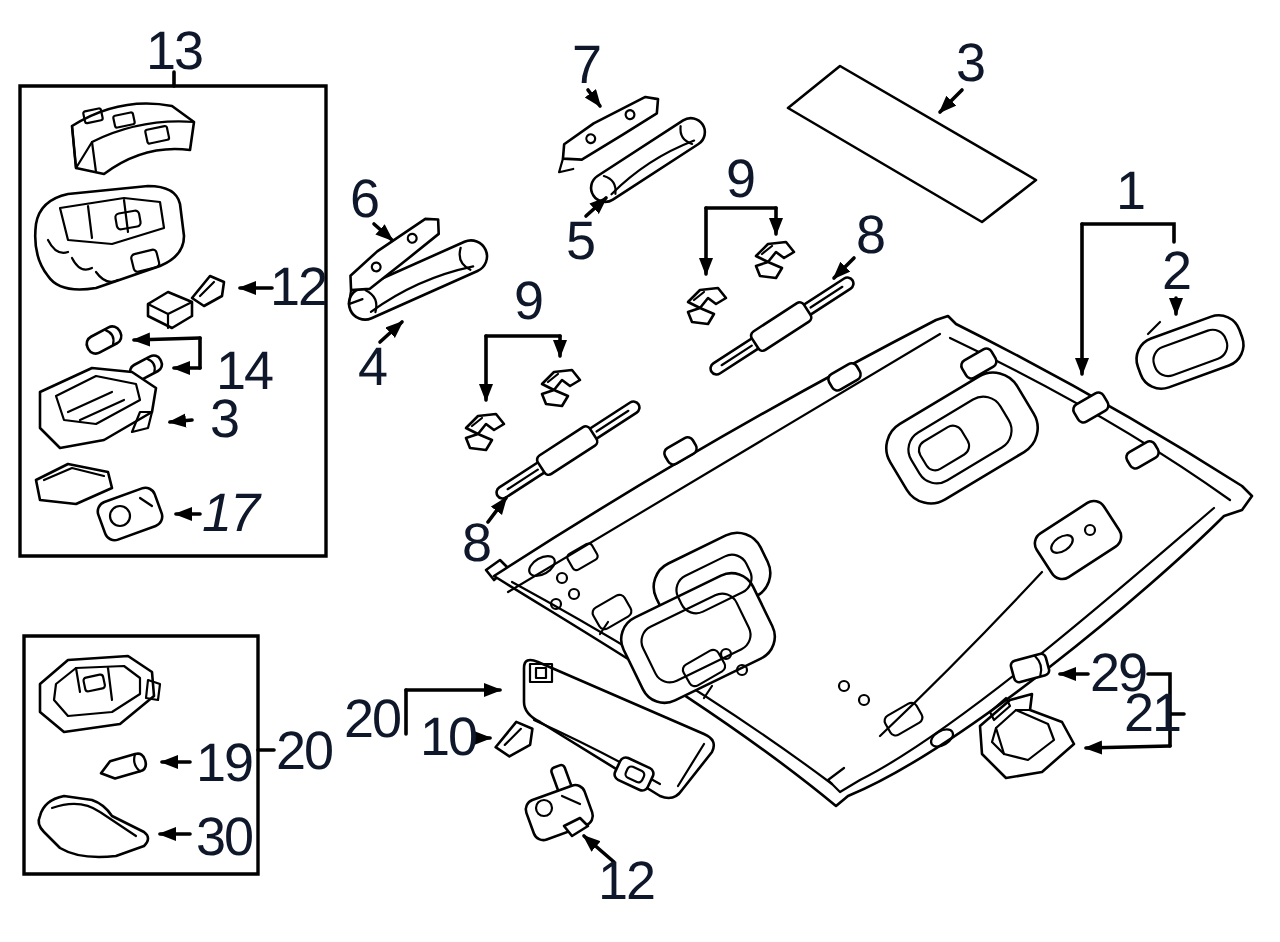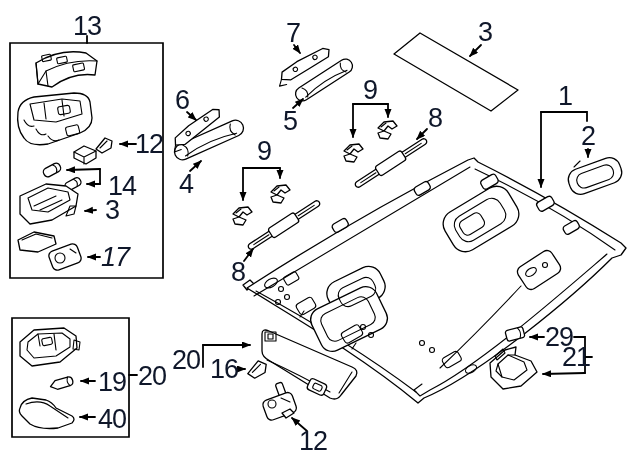--- a/index.html
+++ b/index.html
@@ -279,26 +279,26 @@
       <div class="callout" style="left: 485px; top: 32px;">3</div>
       <div class="callout" style="left: 186px; top: 184px;">4</div>
       <div class="callout" style="left: 290px; top: 121px;">5</div>
       <div class="callout" style="left: 182px; top: 100px;">6</div>
       <div class="callout" style="left: 293px; top: 33px;">7</div>
       <div class="callout" style="left: 238px; top: 272px;">8</div>
       <div class="callout" style="left: 435px; top: 118px;">8</div>
       <div class="callout" style="left: 264px; top: 151px;">9</div>
       <div class="callout" style="left: 370px; top: 90px;">9</div>
       <div class="callout" style="left: 186px; top: 360px;">20</div>
-      <div class="callout" style="left: 224px; top: 369px;">16</div>
+      <div class="callout" style="left: 224px; top: 369px;">10</div>
       <div class="callout" style="left: 313px; top: 441px;">12</div>
       <div class="callout" style="left: 87px; top: 26px;">13</div>
       <div class="callout" style="left: 122px; top: 186px;">14</div>
       <div class="callout" style="left: 149px; top: 144px;">12</div>
       <div class="callout" style="left: 112px; top: 210px;">3</div>
       <div class="callout" style="left: 115px; top: 257px; font-style: italic;">17</div>
       <div class="callout" style="left: 152px; top: 376px;">20</div>
       <div class="callout" style="left: 112px; top: 382px;">19</div>
-      <div class="callout" style="left: 112px; top: 419px;">40</div>
+      <div class="callout" style="left: 112px; top: 419px;">30</div>
       <div class="callout" style="left: 576px; top: 357px;">21</div>
       <div class="callout" style="left: 559px; top: 337px;">29</div>
     </div>
 </div>
 
 </body></html>

